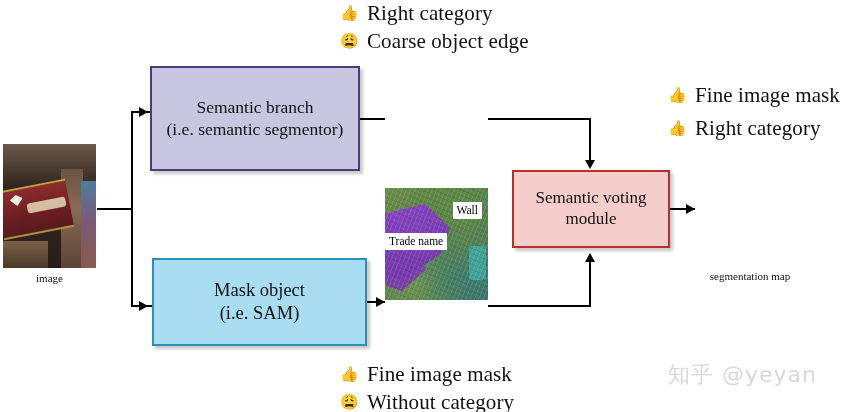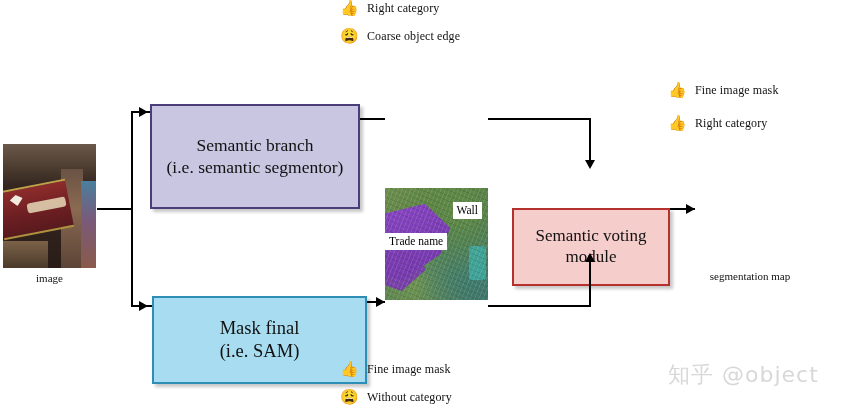--- a/index.html
+++ b/index.html
@@ -25,39 +25,38 @@
     white-space: nowrap;
   }
   .annot .emoji {
     font-size: 15px;
     line-height: 1;
     width: 18px;
     text-align: center;
     flex: 0 0 auto;
   }
   .annot .atext {
-    font-size: 12px;
+    font-size: 21px;
     letter-spacing: 0.1px;
   }
 
   
   .emoji.thumb { color: #e8a33d; }
   .emoji.weary { color: #e0a92c; }
 
   
   .pbox {
     box-sizing: border-box;
     display: flex;
     flex-direction: column;
     align-items: center;
     justify-content: center;
     text-align: center;
     box-shadow: 3px 3px 3px rgba(0,0,0,0.22);
     line-height: 1.22;
-    margin-top: 38px;
   }
   .pbox .l1, .pbox .l2 { display: block; }
 
   #semantic-branch-box {
     left: 150px; top: 66px; width: 210px; height: 105px;
     background: #c9c6e2;
     border: 2px solid #4b3c7a;
     font-size: 17.5px;
   }
   #mask-branch-box {
@@ -269,21 +268,21 @@
 <div class="ln hln" style="left:488px; top:118px; width:103px;"></div>
 <div class="ln vln" style="left:589px; top:118px; height:44px;"></div>
 <div class="arrow-d" style="left:585px; top:160px;"></div>
 
 <div class="abs pbox" id="voting-box">
   <span class="l1">Semantic voting</span>
   <span class="l2">module</span>
 </div>
 
 <div class="abs pbox" id="mask-branch-box">
-  <span class="l1">Mask final</span>
+  <span class="l1">Mask object</span>
   <span class="l2">(i.e. SAM)</span>
 </div>
 
 <div class="ln hln" style="left:367px; top:301px; width:18px;"></div>
 <div class="arrow-r" style="left:376px; top:297px;"></div>
 
 <div class="ln hln" style="left:488px; top:305px; width:103px;"></div>
 <div class="ln vln" style="left:589px; top:262px; height:45px;"></div>
 <div class="arrow-u" style="left:585px; top:253px;"></div>
 
@@ -305,13 +304,13 @@
 
 <div class="abs annot" style="left:340px; top:362px;">
   <span class="emoji thumb">👍</span>
   <span class="atext">Fine image mask</span>
 </div>
 <div class="abs annot" style="left:340px; top:390px;">
   <span class="emoji weary">😩</span>
   <span class="atext">Without category</span>
 </div>
 
-<div class="abs" id="watermark">知乎 @object</div>
+<div class="abs" id="watermark">知乎 @yeyan</div>
 
 </body></html>

